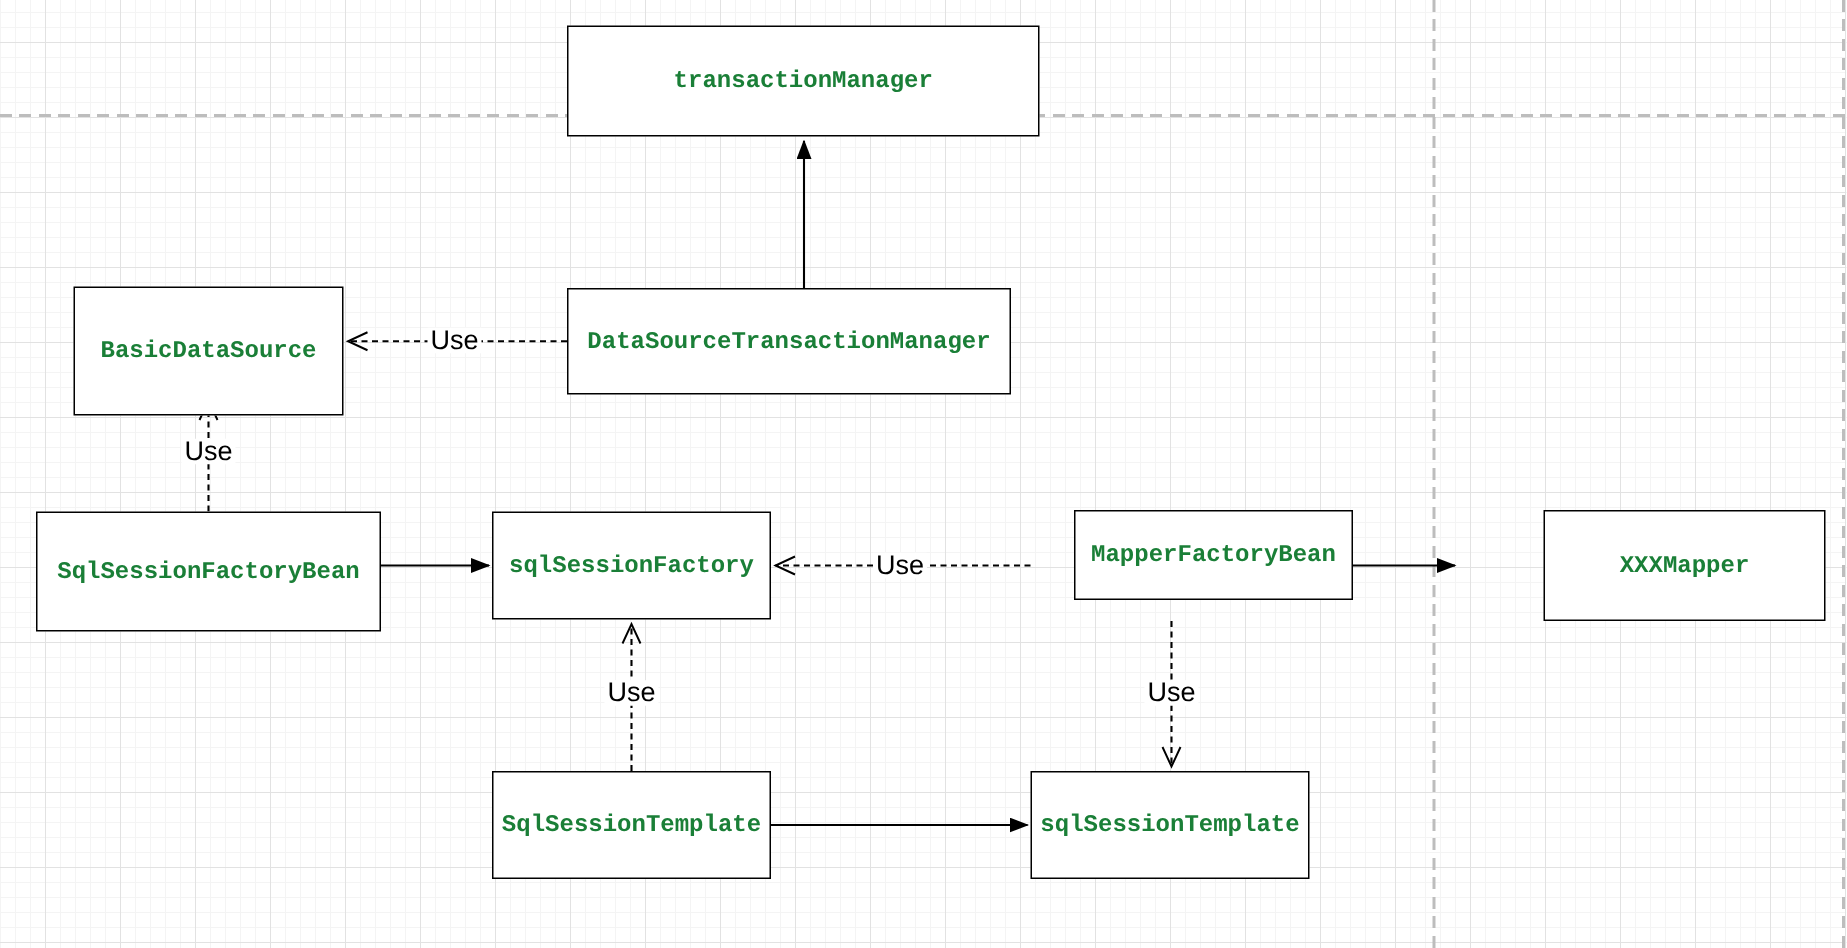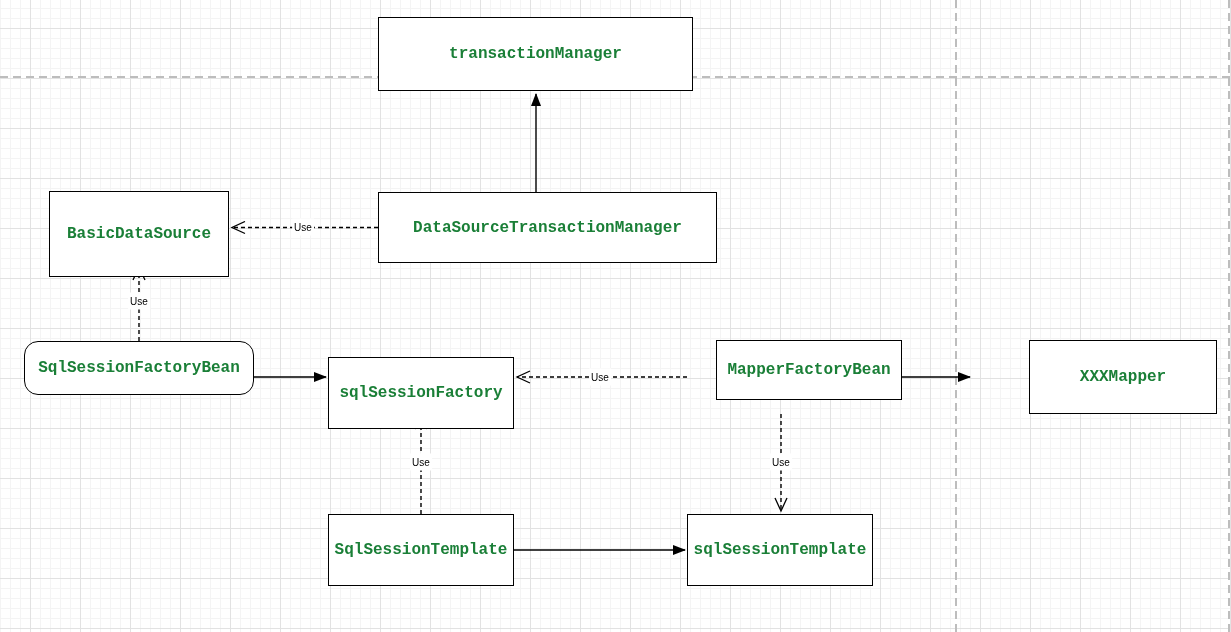--- a/index.html
+++ b/index.html
@@ -55,21 +55,21 @@
     z-index: 3;
     white-space: nowrap;
     text-align: right;
   }
   .edge-label {
     position: absolute;
     transform: translate(-50%, -50%);
     background: #ffffff;
     padding: 0 2px;
     font-family: "Liberation Sans", sans-serif;
-    font-size: 10px;
+    font-size: 18px;
     color: #000000;
     z-index: 4;
     line-height: 17px;
     white-space: nowrap;
   }
 </style>
 </head>
 <body>
 
 <div class="canvas">
@@ -93,23 +93,23 @@
     <line x1="254" y1="377" x2="326" y2="377" stroke="#000000" stroke-width="1.4" marker-end="url(#arrow-filled)"></line>
     <line x1="687" y1="377" x2="517" y2="377" stroke="#000000" stroke-width="1.4" stroke-dasharray="4 3" marker-end="url(#arrow-open)"></line>
     <line x1="873" y1="377" x2="970" y2="377" stroke="#000000" stroke-width="1.4" marker-end="url(#arrow-filled)"></line>
     <line x1="421" y1="514" x2="421" y2="416" stroke="#000000" stroke-width="1.4" stroke-dasharray="4 3" marker-end="url(#arrow-open)"></line>
     <line x1="781" y1="414" x2="781" y2="511" stroke="#000000" stroke-width="1.4" stroke-dasharray="4 3" marker-end="url(#arrow-open)"></line>
     <line x1="514" y1="550" x2="685" y2="550" stroke="#000000" stroke-width="1.4" marker-end="url(#arrow-filled)"></line>
   </svg>
 
   <div class="node" style="left:378px; top:17px; width:315px; height:74px;">transactionManager</div>
   <div class="node" style="left:49px; top:191px; width:180px; height:86px;">BasicDataSource</div>
-  <div class="node" style="left:378px; top:192px; width:339px; height:71px;">DataSourceTransactionManager</div>
-  <div class="node" style="left:24px; top:341px; width:230px; height:54px;border-radius:14px;">SqlSessionFactoryBean</div>
-  <div class="node" style="left:328px; top:341px; width:186px; height:72px;margin-top:16px;">sqlSessionFactory</div>
+  <div class="node" style="left:378px; top:192px; width:296px; height:71px;">DataSourceTransactionManager</div>
+  <div class="node" style="left:24px; top:341px; width:230px; height:80px;">SqlSessionFactoryBean</div>
+  <div class="node" style="left:328px; top:341px; width:186px; height:72px;">sqlSessionFactory</div>
   <div class="node" style="left:716px; top:340px; width:186px; height:60px;">MapperFactoryBean</div>
   <div class="node" style="left:1029px; top:340px; width:188px; height:74px;">XXXMapper</div>
   <div class="node" style="left:328px; top:514px; width:186px; height:72px;">SqlSessionTemplate</div>
   <div class="node" style="left:687px; top:514px; width:186px; height:72px;">sqlSessionTemplate</div>
 
   <div class="edge-label" style="left:303px; top:227px;">Use</div>
   <div class="edge-label" style="left:139px; top:301px;">Use</div>
   <div class="edge-label" style="left:600px; top:377px;">Use</div>
   <div class="edge-label" style="left:421px; top:462px;">Use</div>
   <div class="edge-label" style="left:781px; top:462px;">Use</div>

